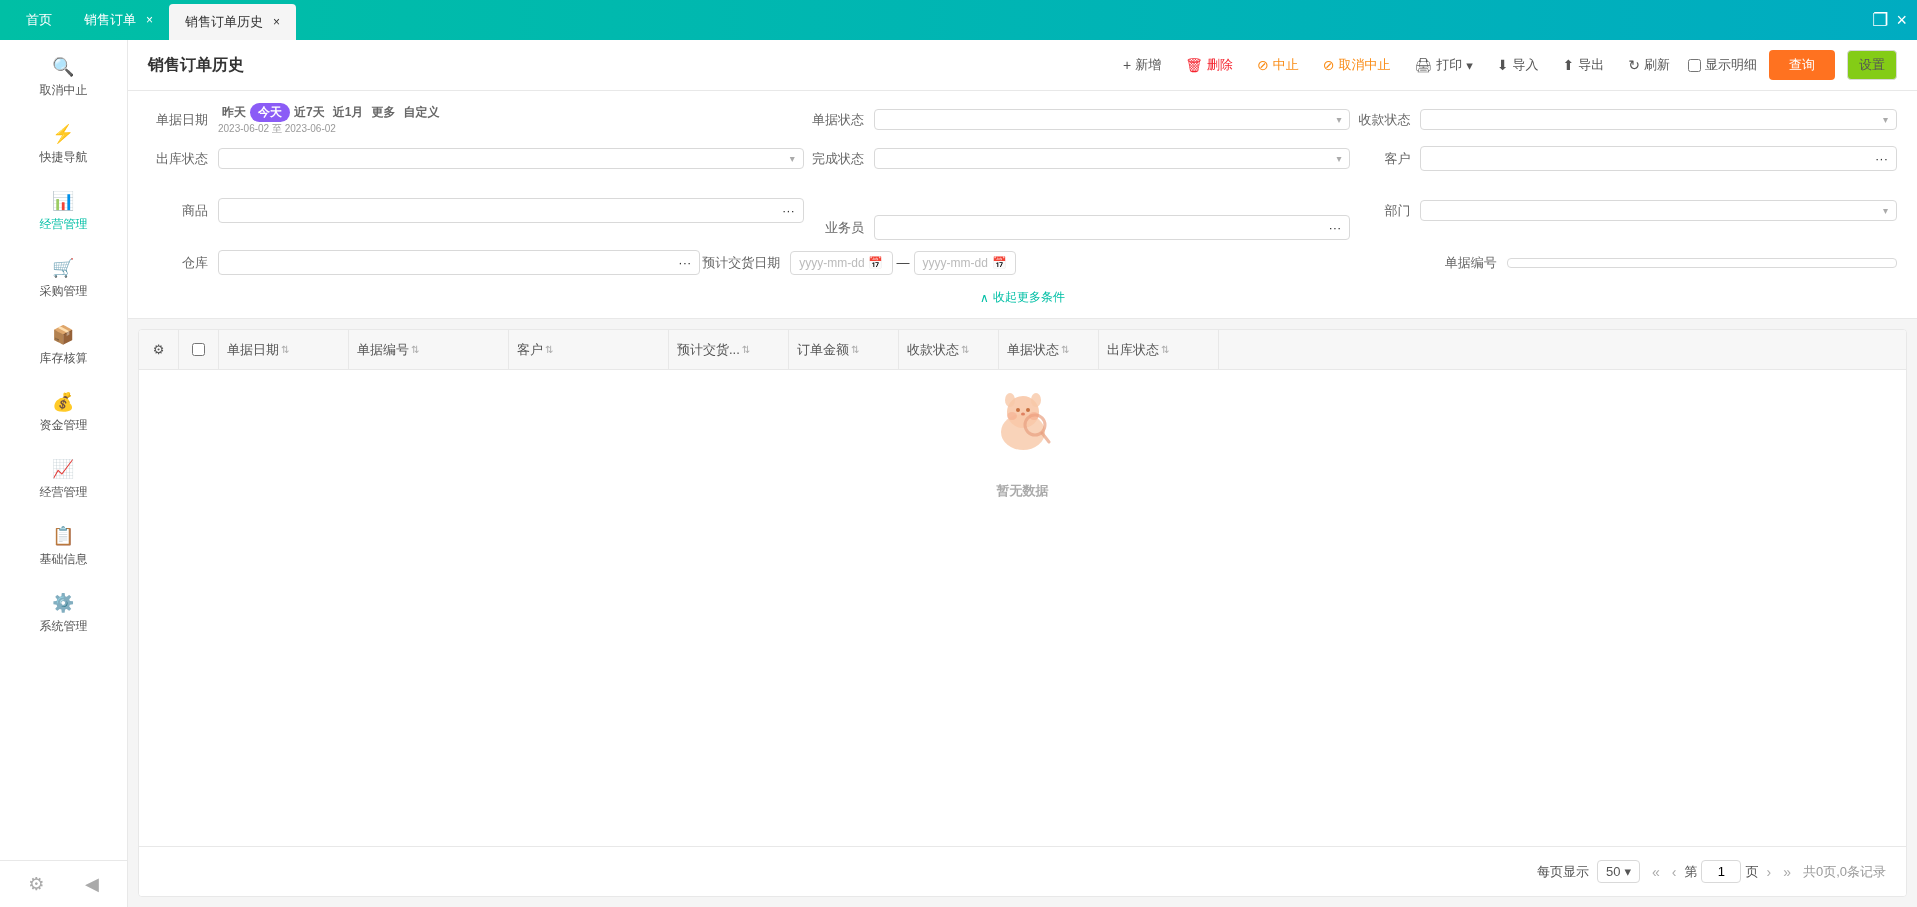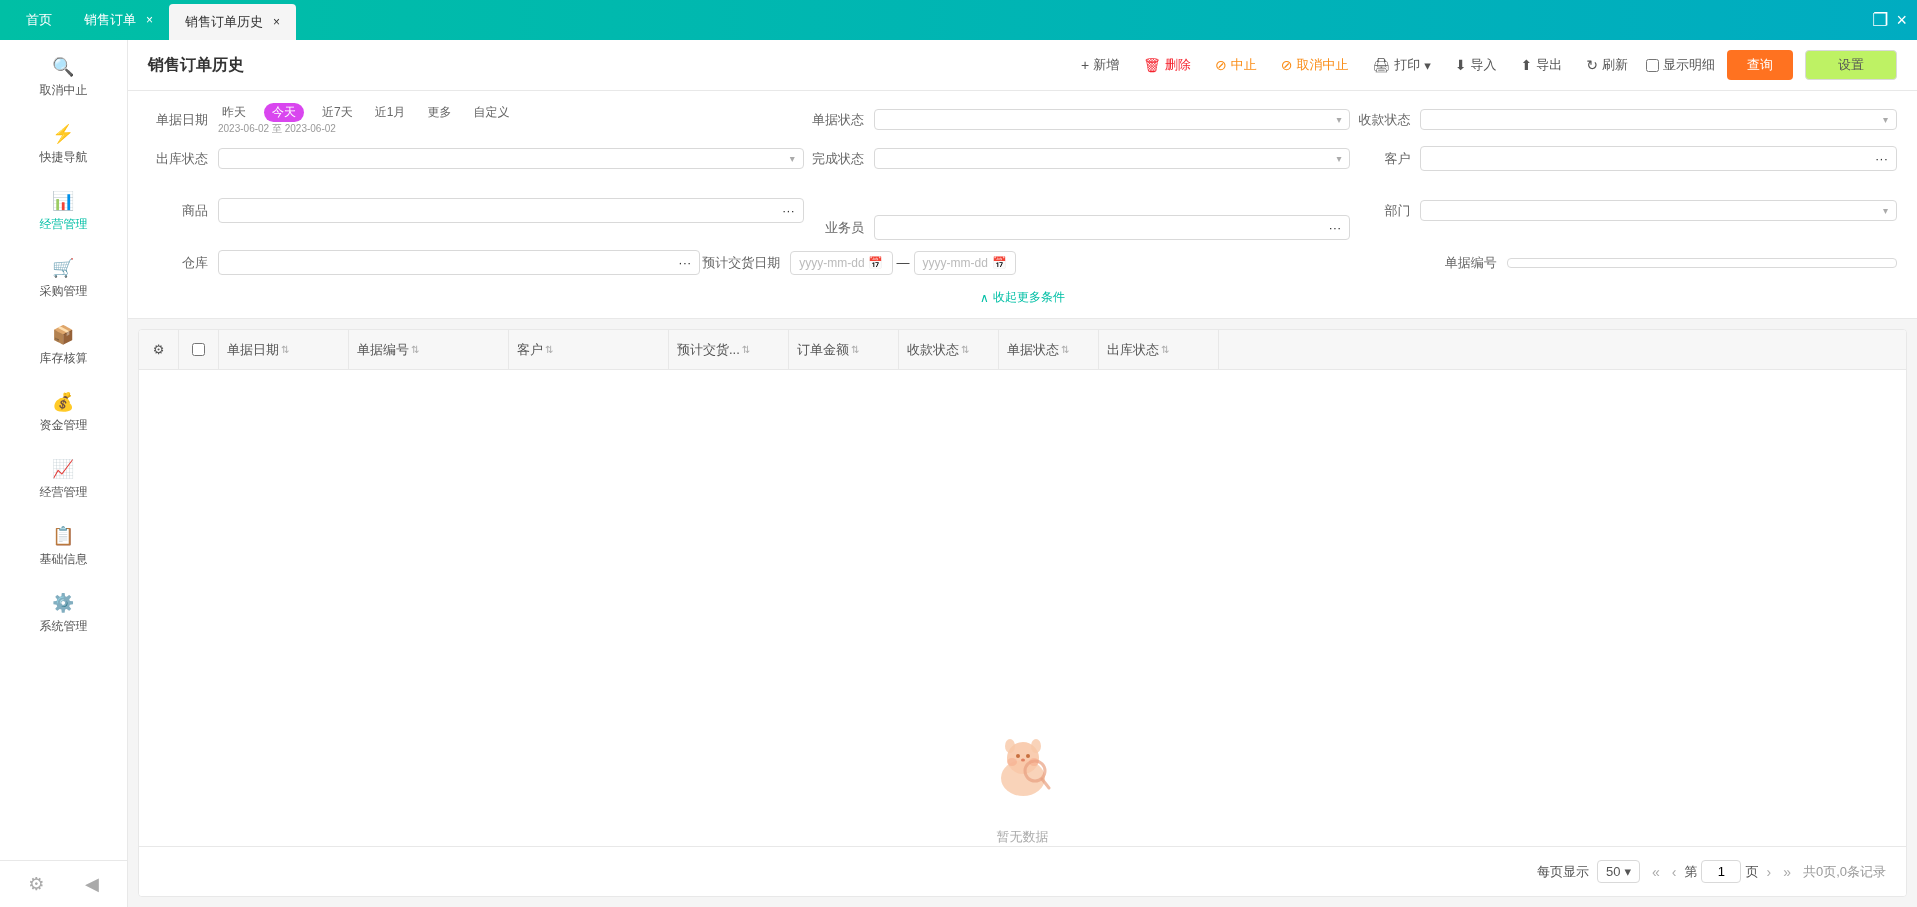--- a/index.html
+++ b/index.html
@@ -31,28 +31,28 @@
     
     .page-header { background: #fff; padding: 10px 20px; display: flex; align-items: center; justify-content: space-between; border-bottom: 1px solid #e8e8e8; }
     .page-title { font-size: 16px; font-weight: 600; color: #333; }
     .toolbar { display: flex; align-items: center; gap: 12px; }
     .toolbar-btn { display: flex; align-items: center; gap: 4px; font-size: 13px; color: #555; cursor: pointer; padding: 4px 6px; border-radius: 3px; white-space: nowrap; }
     .toolbar-btn .btn-icon { font-size: 14px; }
     .toolbar-btn.danger { color: #f5222d; }
     .toolbar-btn.warn { color: #fa8c16; }
     .checkbox-label { display: flex; align-items: center; gap: 4px; font-size: 13px; color: #555; cursor: pointer; }
     .query-btn { background: #ff7220; color: #fff; border: none; border-radius: 4px; padding: 6px 20px; cursor: pointer; font-size: 13px; }
-    .set-btn { background: #bef264; color: #555; border: 1px solid #d9d9d9; border-radius: 4px; padding: 5px 32px; cursor: pointer; font-size: 13px; }
+    .set-btn { background: #84cc16; color: #555; border: 1px solid #d9d9d9; border-radius: 4px; padding: 5px 11px; cursor: pointer; font-size: 13px; }
 
     
     .filter-area { background: #fff; padding: 12px 20px; border-bottom: 1px solid #e8e8e8; }
     .filter-row { display: flex; align-items: center; margin-bottom: 10px; gap: 0; }
-    .date-quick { display: flex; align-items: flex-start; gap: 14px; margin-right: 10px; }
+    .date-quick { display: flex; align-items: flex-start; gap: 0; margin-right: 10px; font-weight: bold; }
     .date-btn { font-size: 12px; color: #666; cursor: pointer; padding: 1px 4px; }
-    .date-btn.active { background: #d946ef; color: #fff; border-radius: 10px; padding: 1px 8px; }
+    .date-btn.active { background: #8b5cf6; color: #fff; border-radius: 10px; padding: 1px 8px; }
     .date-range { font-size: 10px; color: #999; }
     .filter-item { display: flex; align-items: center; flex: 1; }
     .filter-item-label { width: 70px; color: #666; font-size: 13px; flex-shrink: 0; text-align: right; padding-right: 10px; }
     .filter-select-wrap { flex: 1; display: flex; align-items: center; border: 1px solid #d9d9d9; border-radius: 4px; padding: 4px 8px; background: #fff; cursor: pointer; }
     .filter-select-wrap .ph { color: #bbb; font-size: 13px; flex: 1; }
     .filter-select-wrap .arrow { color: #aaa; font-size: 10px; }
     .filter-input-wrap { flex: 1; display: flex; align-items: center; border: 1px solid #d9d9d9; border-radius: 4px; padding: 4px 8px; background: #fff; cursor: pointer; }
     .filter-input-wrap .ph { color: #bbb; font-size: 13px; flex: 1; }
     .date-input-group { display: flex; align-items: center; gap: 4px; flex: 1; }
     .date-input { border: 1px solid #d9d9d9; border-radius: 4px; padding: 4px 8px; font-size: 12px; color: #bbb; background: #fff; display: flex; align-items: center; gap: 4px; }
@@ -68,21 +68,21 @@
     .th-date { width: 130px; }
     .th-no { width: 160px; }
     .th-client { width: 160px; }
     .th-delivery { width: 120px; }
     .th-amount { width: 110px; }
     .th-pay-status { width: 100px; }
     .th-order-status { width: 100px; }
     .th-out-status { width: 120px; }
     .th-action { flex: 1; border-right: none; justify-content: flex-end; }
 
-    .table-body { flex: 1; display: flex; flex-direction: column; align-items: center; justify-content: flex-end; }
+    .table-body { flex: 1; display: flex; flex-direction: column; align-items: center; justify-content: flex-start; font-weight: bold; }
     .empty-state { display: flex; flex-direction: column; align-items: center; gap: 12px; }
     .empty-text { color: #aaa; font-size: 13px; }
 
     
     .pagination { height: 50px; background: #fff; border-top: 1px solid #e8e8e8; display: flex; align-items: center; justify-content: flex-end; padding: 0 20px; gap: 8px; font-size: 13px; color: #555; }
     .page-select { border: 1px solid #d9d9d9; border-radius: 4px; padding: 3px 8px; font-size: 13px; display: flex; align-items: center; gap: 4px; cursor: pointer; }
     .page-nav { display: flex; align-items: center; gap: 4px; }
     .page-nav-btn { cursor: pointer; color: #aaa; font-size: 14px; padding: 2px 4px; }
     .page-input { border: 1px solid #d9d9d9; border-radius: 4px; width: 40px; text-align: center; padding: 3px 4px; font-size: 13px; }
     .page-info { color: #999; }

